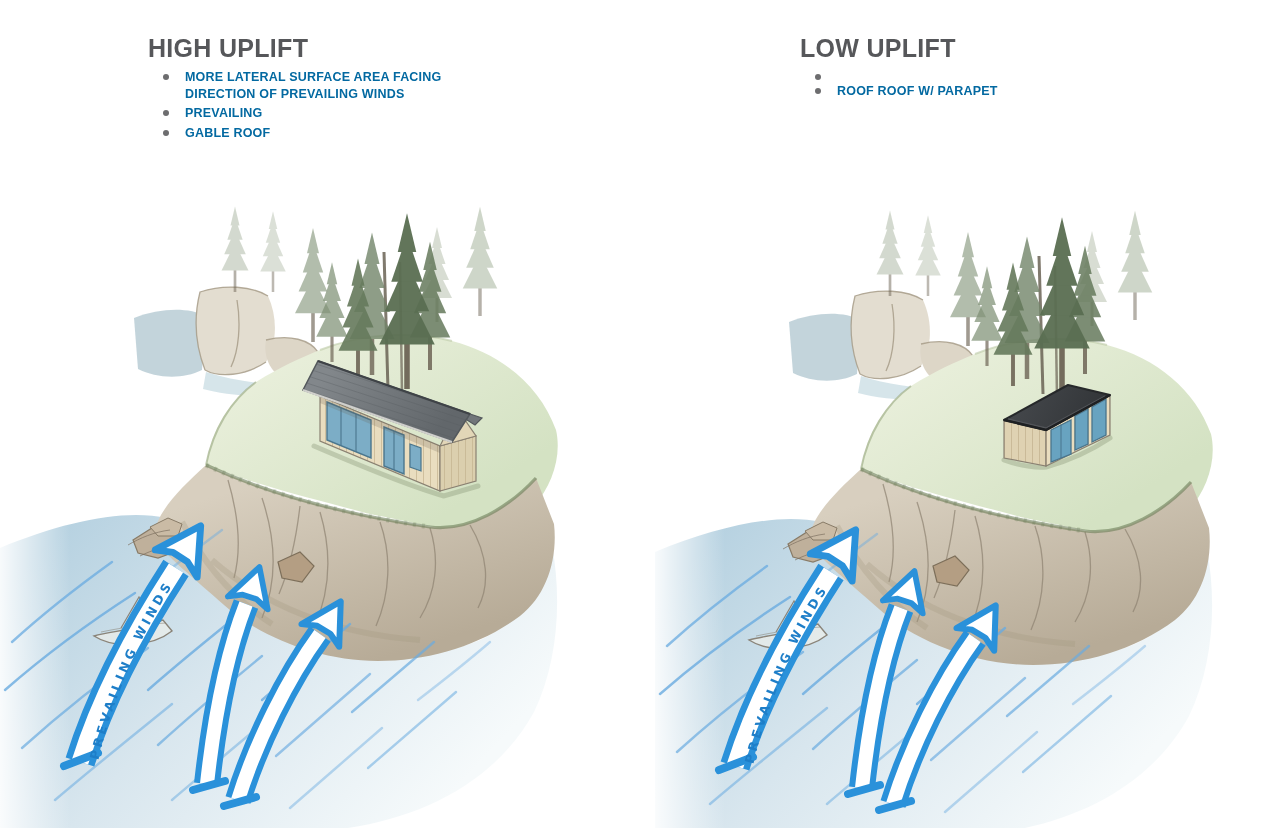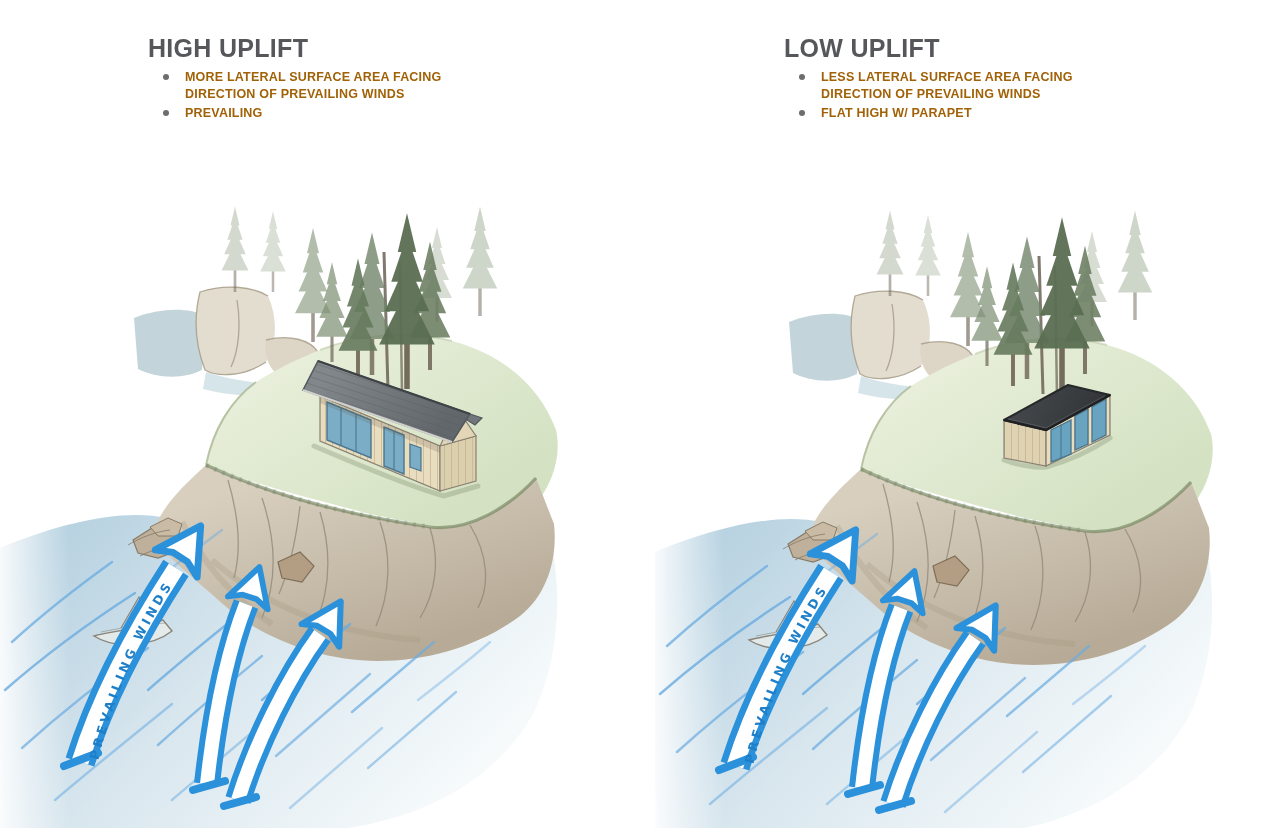--- a/index.html
+++ b/index.html
@@ -5,29 +5,29 @@
 <style>
   html,body{margin:0;padding:0;}
   body{
     width:1280px;height:828px;background:#ffffff;overflow:hidden;position:relative;
     font-family:"Liberation Sans",sans-serif;
   }
   .stage{position:absolute;left:0;top:0;width:1280px;height:786px;padding-left:31px;}
   .illus{position:absolute;left:0;top:0;}
   .panel-text{position:absolute;top:34px;width:360px;}
   .panel-text.left{left:148px;}
-  .panel-text.right{left:784px;}
+  .panel-text.right{left:800px;}
   h1.panel-title{
     margin:0;font-size:25px;line-height:28px;font-weight:bold;color:#56575a;letter-spacing:.3px;
   }
   ul.bullets{list-style:none;margin:7px 0 0 0;padding:0;}
   ul.bullets li{display:flex;align-items:flex-start;margin:0 0 3px 0;}
   .dot{flex:0 0 auto;width:6px;height:6px;border-radius:50%;background:#6d6d6f;margin:5px 16px 0 15px;}
   .btxt{
-    font-size:12.5px;font-weight:bold;color:#a16207;line-height:16.5px;
+    font-size:12.5px;font-weight:bold;color:#0369a1;line-height:16.5px;
     letter-spacing:.2px;max-width:300px;
   }
 </style>
 </head>
 <body>
 
 <div class="stage">
 
   <svg class="illus" width="1280" height="828" viewBox="0 0 1280 828" xmlns="http://www.w3.org/2000/svg">
     <defs>
@@ -222,30 +222,33 @@
     <h1 class="panel-title">HIGH UPLIFT</h1>
     <ul class="bullets">
       <li>
         <span class="dot"></span>
         <span class="btxt">MORE LATERAL SURFACE AREA FACING DIRECTION OF PREVAILING WINDS</span>
       </li>
       <li>
         <span class="dot"></span>
         <span class="btxt">PREVAILING</span>
       </li>
+      <li>
+        <span class="dot"></span>
+        <span class="btxt">GABLE ROOF</span>
+      </li>
     </ul>
   </section>
 
   <section class="panel-text right">
     <h1 class="panel-title">LOW UPLIFT</h1>
     <ul class="bullets">
       <li>
         <span class="dot"></span>
-        <span class="btxt">LESS LATERAL SURFACE AREA FACING DIRECTION OF PREVAILING WINDS</span>
-      </li>
-      <li>
-        <span class="dot"></span>
-        <span class="btxt">FLAT HIGH W/ PARAPET</span>
+      </li>
+      <li>
+        <span class="dot"></span>
+        <span class="btxt">ROOF ROOF W/ PARAPET</span>
       </li>
     </ul>
   </section>
 
 </div>
 
 </body></html>

